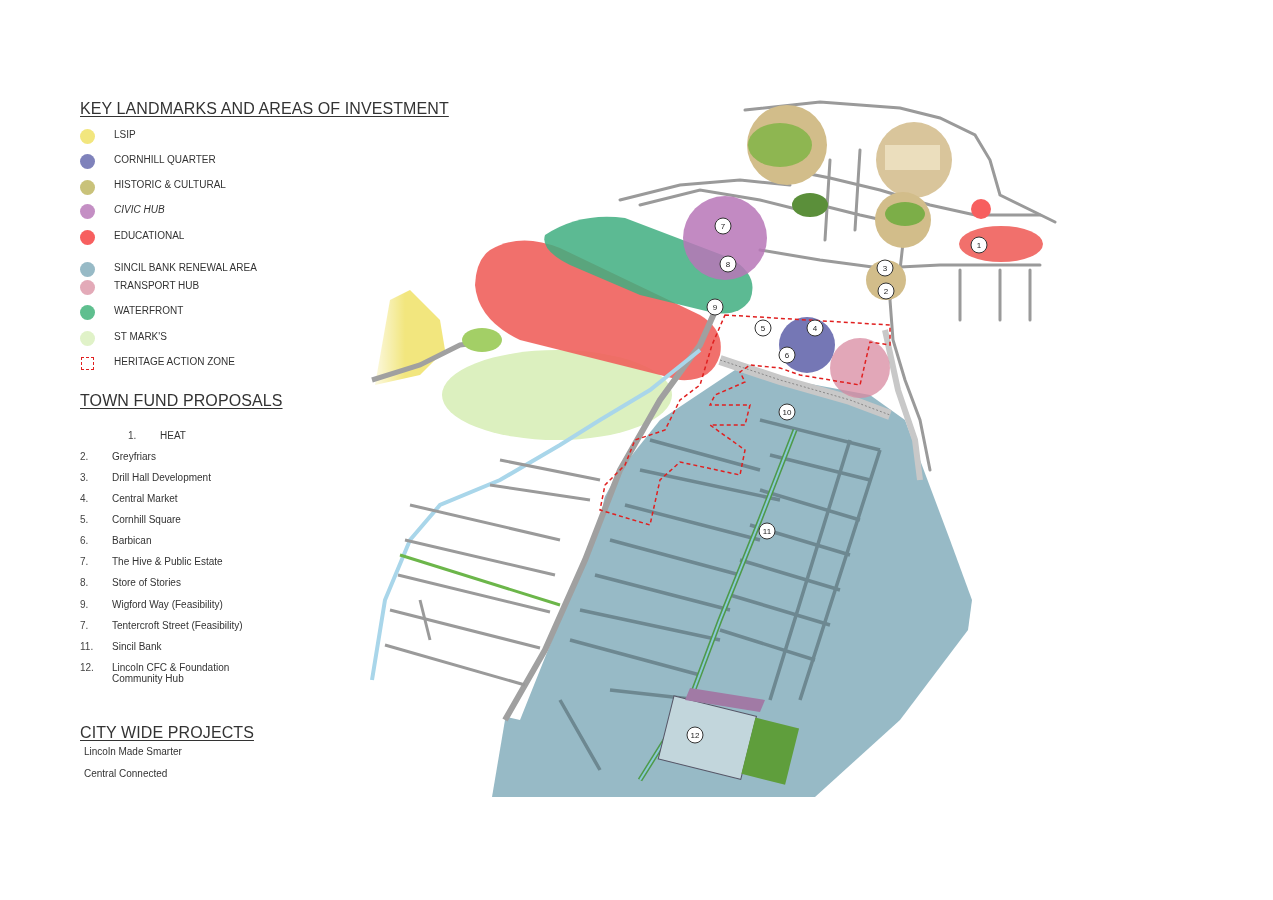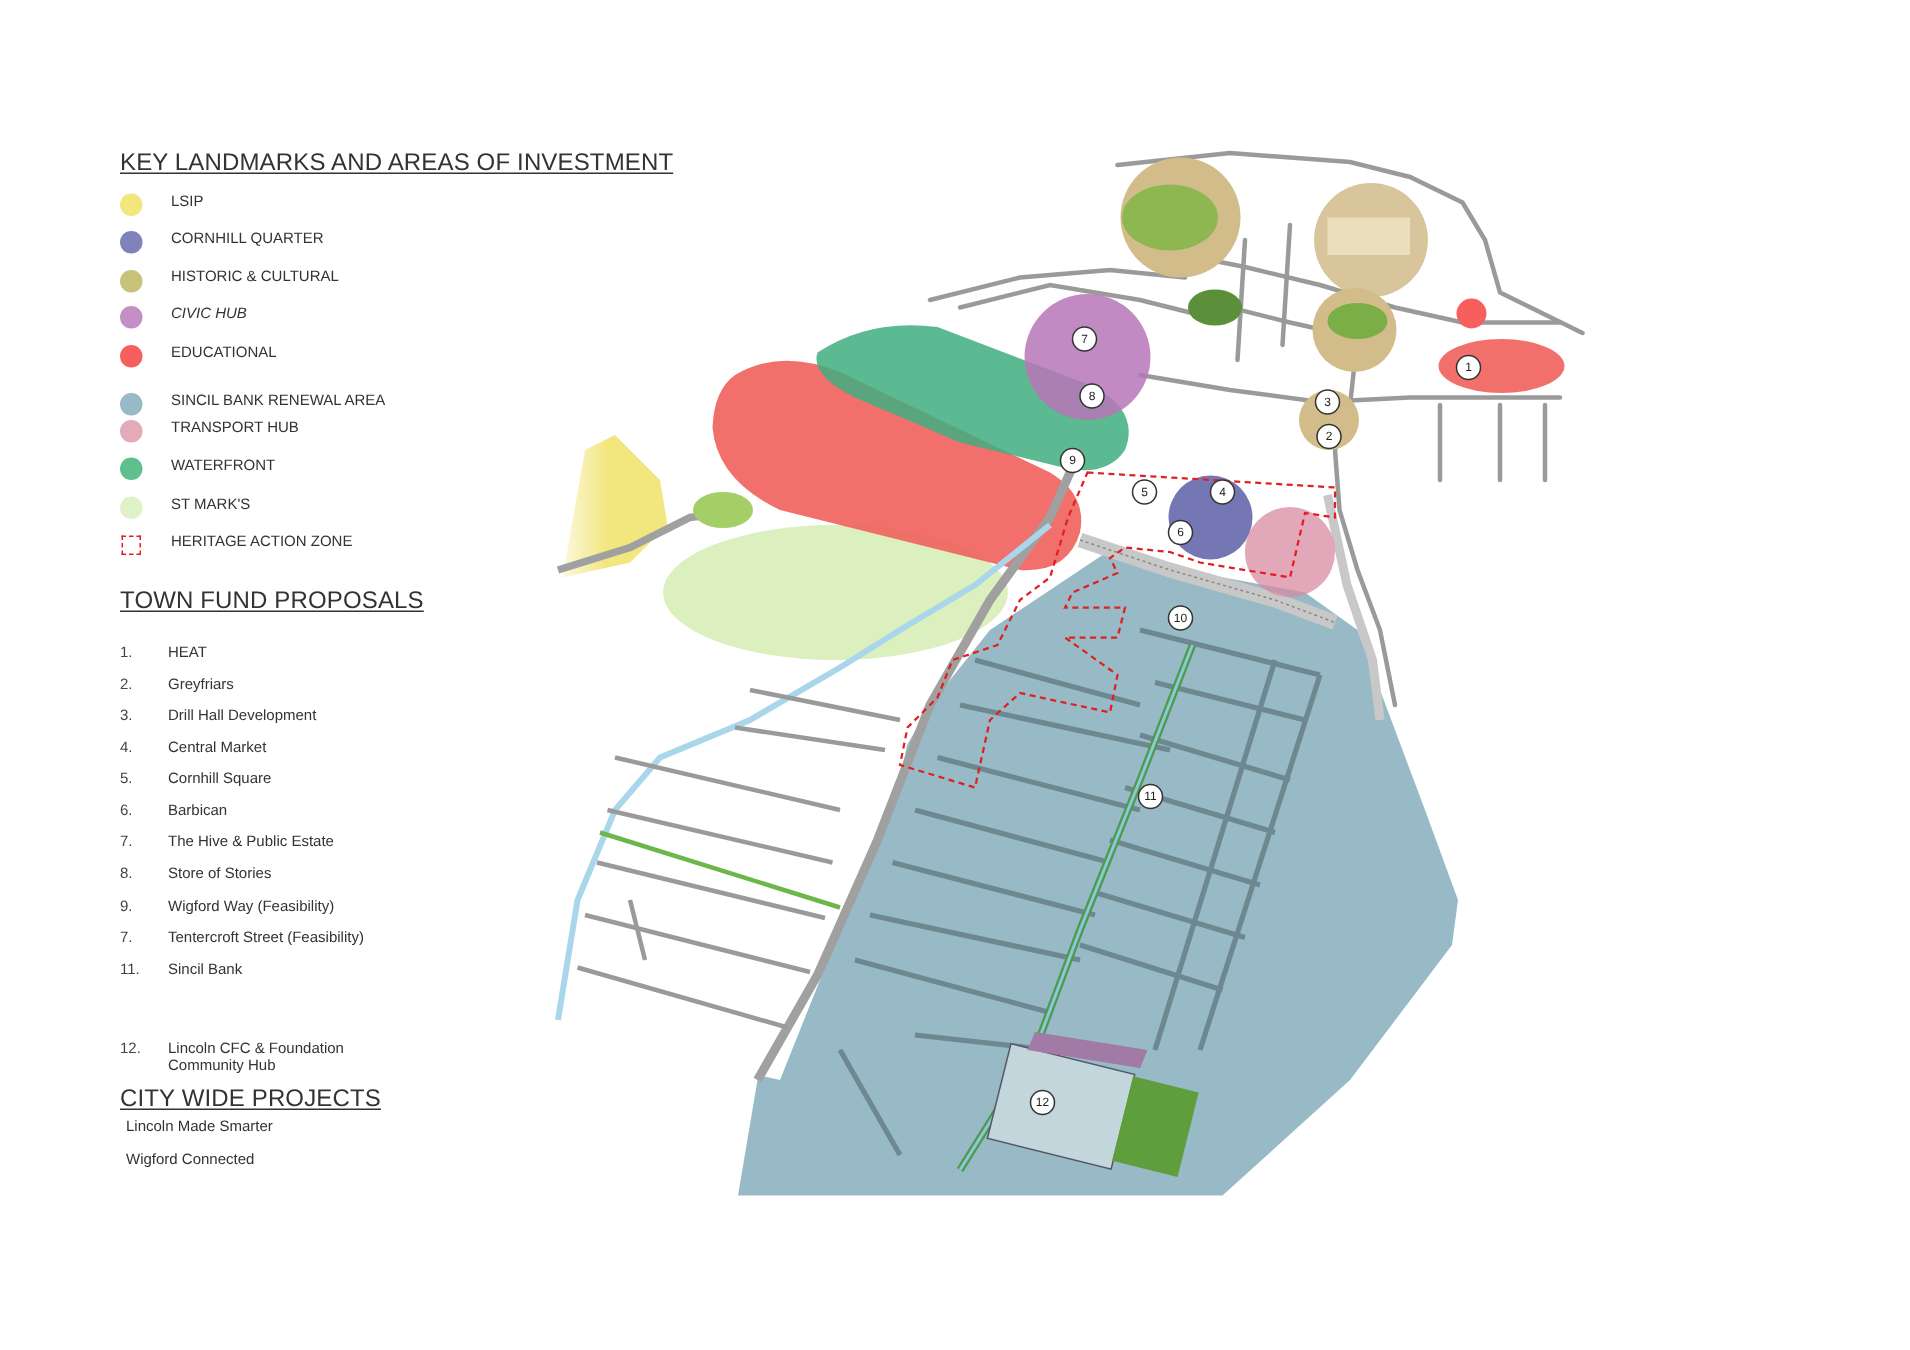--- a/index.html
+++ b/index.html
@@ -157,29 +157,29 @@
     <span class="swatch" style="background:#e0f2c8"></span>
     <span class="key-label">ST MARK'S</span>
   </div>
   <div class="key-row" style="top:354px;">
     <span class="swatch dashed"></span>
     <span class="key-label">HERITAGE ACTION ZONE</span>
   </div>
 
   <div class="sec-title" style="top:392px;">TOWN FUND PROPOSALS</div>
 
-  <div class="prop-row" style="top:430px;"><span class="prop-num">1.</span><span class="prop-label">HEAT</span></div>
+  <div class="prop-row" style="top:430px;margin-left:48px;"><span class="prop-num">1.</span><span class="prop-label">HEAT</span></div>
   <div class="prop-row" style="top:451px;"><span class="prop-num">2.</span><span class="prop-label">Greyfriars</span></div>
   <div class="prop-row" style="top:472px;"><span class="prop-num">3.</span><span class="prop-label">Drill Hall Development</span></div>
   <div class="prop-row" style="top:493px;"><span class="prop-num">4.</span><span class="prop-label">Central Market</span></div>
   <div class="prop-row" style="top:514px;"><span class="prop-num">5.</span><span class="prop-label">Cornhill Square</span></div>
   <div class="prop-row" style="top:535px;"><span class="prop-num">6.</span><span class="prop-label">Barbican</span></div>
   <div class="prop-row" style="top:556px;"><span class="prop-num">7.</span><span class="prop-label">The Hive &amp; Public Estate</span></div>
   <div class="prop-row" style="top:577px;"><span class="prop-num">8.</span><span class="prop-label">Store of Stories</span></div>
   <div class="prop-row" style="top:599px;"><span class="prop-num">9.</span><span class="prop-label">Wigford Way (Feasibility)</span></div>
   <div class="prop-row" style="top:620px;"><span class="prop-num">7.</span><span class="prop-label">Tentercroft Street (Feasibility)</span></div>
   <div class="prop-row" style="top:641px;"><span class="prop-num">11.</span><span class="prop-label">Sincil Bank</span></div>
-  <div class="prop-row" style="top:694px;text-decoration:underline;"><span class="prop-num">12.</span><span class="prop-label"><span>Lincoln CFC &amp; Foundation</span><br><span>Community Hub</span></span></div>
+  <div class="prop-row" style="top:662px;text-decoration:underline;"><span class="prop-num">12.</span><span class="prop-label"><span>Lincoln CFC &amp; Foundation</span><br><span>Community Hub</span></span></div>
 
   <div class="sec-title" style="top:724px;">CITY WIDE PROJECTS</div>
   <div class="city-row" style="top:746px;">Lincoln Made Smarter</div>
-  <div class="city-row" style="top:768px;">Wigford Connected</div>
+  <div class="city-row" style="top:768px;">Central Connected</div>
 </div>
 
 </body></html>

